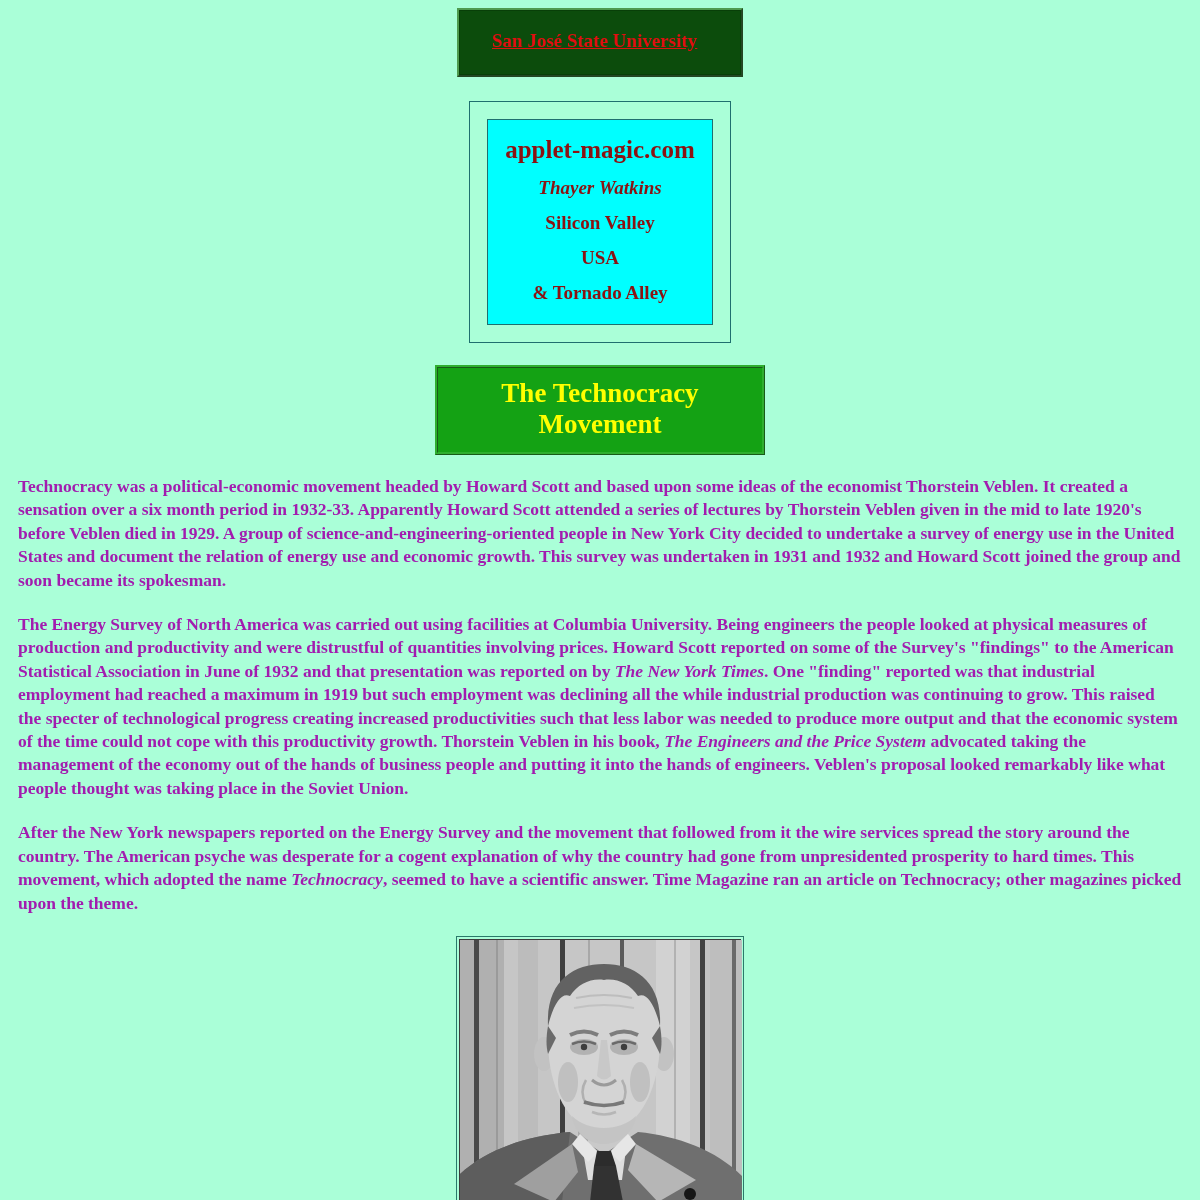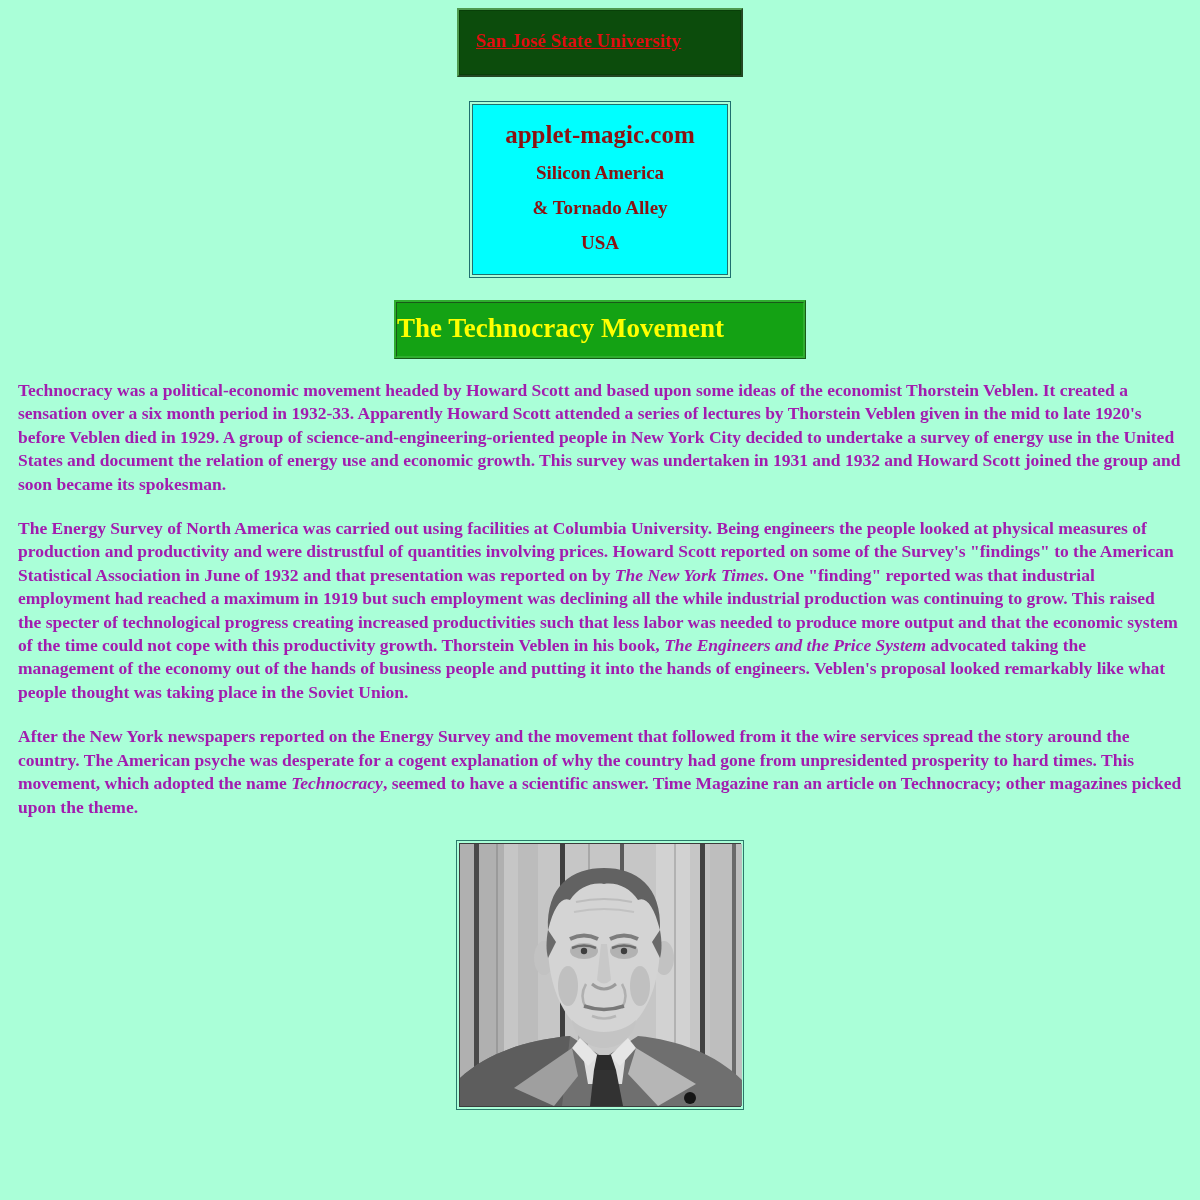--- a/index.html
+++ b/index.html
@@ -15,60 +15,60 @@
   }
 
   
   .univ-box {
     width: 286px;
     box-sizing: border-box;
     margin: 8px auto 0 auto;
     background: #0c4c0c;
     border: 2px outset #4f9a4f;
     box-shadow: inset 0 0 0 1px #083f08;
-    padding: 13px 6px 17px 17px;
+    padding: 13px 6px 17px 33px;
   }
   .univ-box a {
     display: block;
     color: #e01010;
     font-weight: bold;
     font-size: 19px;
     line-height: 35px;
     text-decoration: underline;
     white-space: nowrap;
   }
 
   
   .masthead-outer {
     width: 262px;
     box-sizing: border-box;
     margin: 24px auto 0 auto;
     border: 1px solid #1f6f6f;
-    padding: 2px;
+    padding: 17px;
   }
   .masthead-inner {
     border: 1px solid #1f6f6f;
     background: #00ffff;
     text-align: center;
     color: #8b1212;
     font-weight: bold;
     padding: 10px 0 14px 0;
   }
   .masthead-site   { font-size: 25px; line-height: 40px; }
   .masthead-author { font-size: 19px; line-height: 35px; font-style: italic; }
   .masthead-line   { font-size: 19px; line-height: 35px; }
 
   
   .banner {
-    width: 412px;
+    width: 330px;
     box-sizing: border-box;
     margin: 22px auto 0 auto;
     background: #14a214;
     border: 3px ridge #2fae2f;
-    text-align: left;
+    text-align: center;
     padding: 10px 0 12px 0;
   }
   .banner-title {
     color: #ffff00;
     font-weight: bold;
     font-size: 27px;
   }
 
   
   .article {
@@ -101,23 +101,24 @@
 </head>
 <body>
 
 <div class="univ-box">
   <a href="#">San José State University</a>
 </div>
 
 <div class="masthead-outer">
   <div class="masthead-inner">
     <div class="masthead-site">applet-magic.com</div>
-    <div class="masthead-line">Silicon America</div>
+    <div class="masthead-author">Thayer Watkins</div>
+    <div class="masthead-line">Silicon Valley</div>
+    <div class="masthead-line">USA</div>
     <div class="masthead-line">&amp; Tornado Alley</div>
-    <div class="masthead-line">USA</div>
   </div>
 </div>
 
 <div class="banner">
   <span class="banner-title">The Technocracy Movement</span>
 </div>
 
 <div class="article">
     <p><span>Technocracy was a political-economic movement headed by Howard Scott and based upon some ideas of the economist Thorstein Veblen. It created a sensation over a six month period in 1932-33. Apparently Howard Scott attended a series of lectures by Thorstein Veblen given in the mid to late 1920's before Veblen died in 1929. A group of science-and-engineering-oriented people in New York City decided to undertake a survey of energy use in the United States and document the relation of energy use and economic growth. This survey was undertaken in 1931 and 1932 and Howard Scott joined the group and soon became its spokesman.</span></p>
     <p><span>The Energy Survey of North America was carried out using facilities at Columbia University. Being engineers the people looked at physical measures of production and productivity and were distrustful of quantities involving prices. Howard Scott reported on some of the Survey's "findings" to the American Statistical Association in June of 1932 and that presentation was reported on by </span><i>The New York Times</i><span>. One "finding" reported was that industrial employment had reached a maximum in 1919 but such employment was declining all the while industrial production was continuing to grow. This raised the specter of technological progress creating increased productivities such that less labor was needed to produce more output and that the economic system of the time could not cope with this productivity growth. Thorstein Veblen in his book, </span><i>The Engineers and the Price System</i><span> advocated taking the management of the economy out of the hands of business people and putting it into the hands of engineers. Veblen's proposal looked remarkably like what people thought was taking place in the Soviet Union.</span></p>

